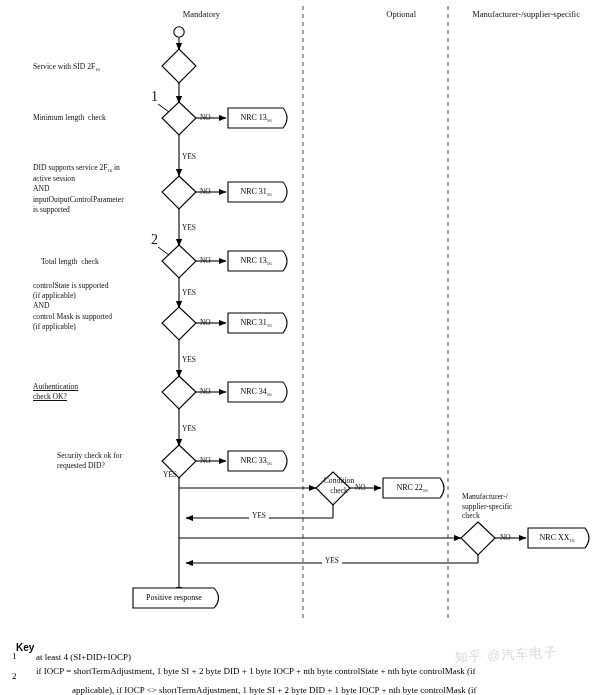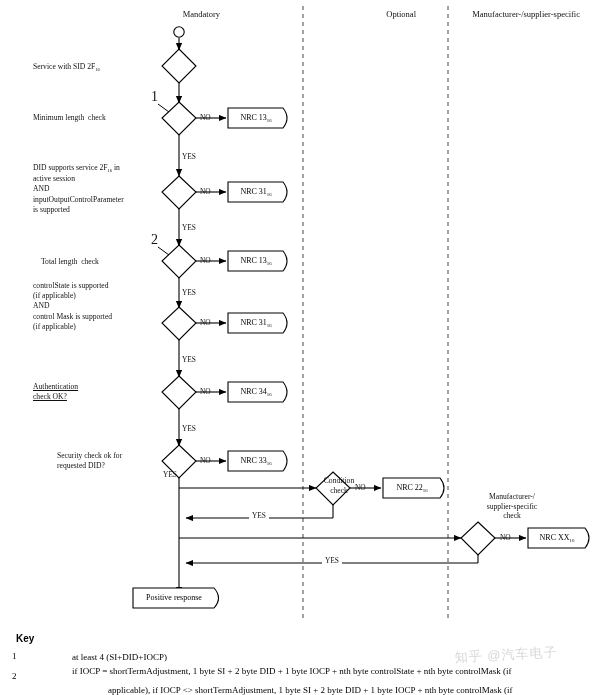--- a/index.html
+++ b/index.html
@@ -8,23 +8,23 @@
     font-family:"Liberation Serif", serif;color:#000;
   }
   #diagram{position:absolute;left:0;top:0;width:600px;height:695px;}
   .lane-label{position:absolute;font-size:8.5px;text-align:right;line-height:10px;color:#111;}
   .side-label{position:absolute;font-size:7.6px;line-height:10.2px;color:#111;}
   .node-label{position:absolute;font-size:7.6px;line-height:9.6px;color:#111;text-align:center;}
   .edge-text{position:absolute;font-size:7.4px;color:#111;}
   .big-num{position:absolute;font-size:14px;color:#111;font-family:"Liberation Serif",serif;}
   sub{font-size:60%;vertical-align:baseline;position:relative;top:2px;}
   .key-wrap{position:absolute;left:0;top:630px;width:600px;}
-  .key-title{position:absolute;left:10px;top:3px;font-size:10px;font-weight:bold;font-family:"Liberation Sans",sans-serif;padding-left:6px;}
+  .key-title{position:absolute;left:10px;top:12px;font-size:10px;font-weight:bold;font-family:"Liberation Sans",sans-serif;padding-left:6px;}
   .key-num{position:absolute;font-size:9px;}
-  .key-body{position:absolute;font-size:9px;line-height:12.6px;white-space:nowrap;margin-left:36px;}
+  .key-body{position:absolute;font-size:9px;line-height:12.6px;white-space:nowrap;}
   .watermark{position:absolute;left:455px;top:645px;width:140px;height:28px;
     font-size:13px;color:rgba(120,120,120,.30);font-family:"Liberation Sans",sans-serif;
     letter-spacing:1px;transform:rotate(-3deg);pointer-events:none;}
 </style>
 </head>
 <body>
 
 <svg id="diagram" viewBox="0 0 600 695">
   <defs>
     <marker id="arrow" markerWidth="9" markerHeight="9" refX="7.2" refY="3.2" orient="auto" markerUnits="userSpaceOnUse">
@@ -115,21 +115,21 @@
 <div class="side-label" style="left:41px;top:257px;width:125px;">Total length&nbsp; check</div>
 
 <div class="side-label" style="left:33px;top:281px;width:125px;">controlState is supported<br>(if applicable)<br>AND<br>control Mask is supported<br>(if applicable)</div>
 
 <div class="side-label" style="left:33px;top:382px;width:125px;text-decoration:underline;">Authentication<br>check OK?</div>
 
 <div class="side-label" style="left:33px;top:451px;width:125px;margin-left:24px;">Security check ok for<br>requested DID?</div>
 
 <div class="node-label" style="left:308px;top:455px;width:62px;text-align:center;margin-top:21px;">Condition<br>check</div>
 
-<div class="node-label" style="left:462px;top:492px;width:100px;text-align:center;">Manufacturer-/<br>supplier-specific<br>check</div>
+<div class="node-label" style="left:462px;top:492px;width:100px;text-align:left;">Manufacturer-/<br>supplier-specific<br>check</div>
 
 <div class="big-num" style="left:151px;top:89px;">1</div>
 <div class="big-num" style="left:151px;top:232px;">2</div>
 <svg style="position:absolute;left:0;top:0;width:600px;height:695px;pointer-events:none;">
   <line x1="158" y1="104" x2="169" y2="112" stroke="#000" stroke-width="1"></line>
   <line x1="158" y1="247" x2="169" y2="255" stroke="#000" stroke-width="1"></line>
 </svg>
 
 <div style="position:absolute;left:228px;top:113px;width:56px;font-size:8px;text-align:center;">NRC 13<sub>16</sub></div>
 <div style="position:absolute;left:228px;top:187px;width:56px;font-size:8px;text-align:center;">NRC 31<sub>16</sub></div>

